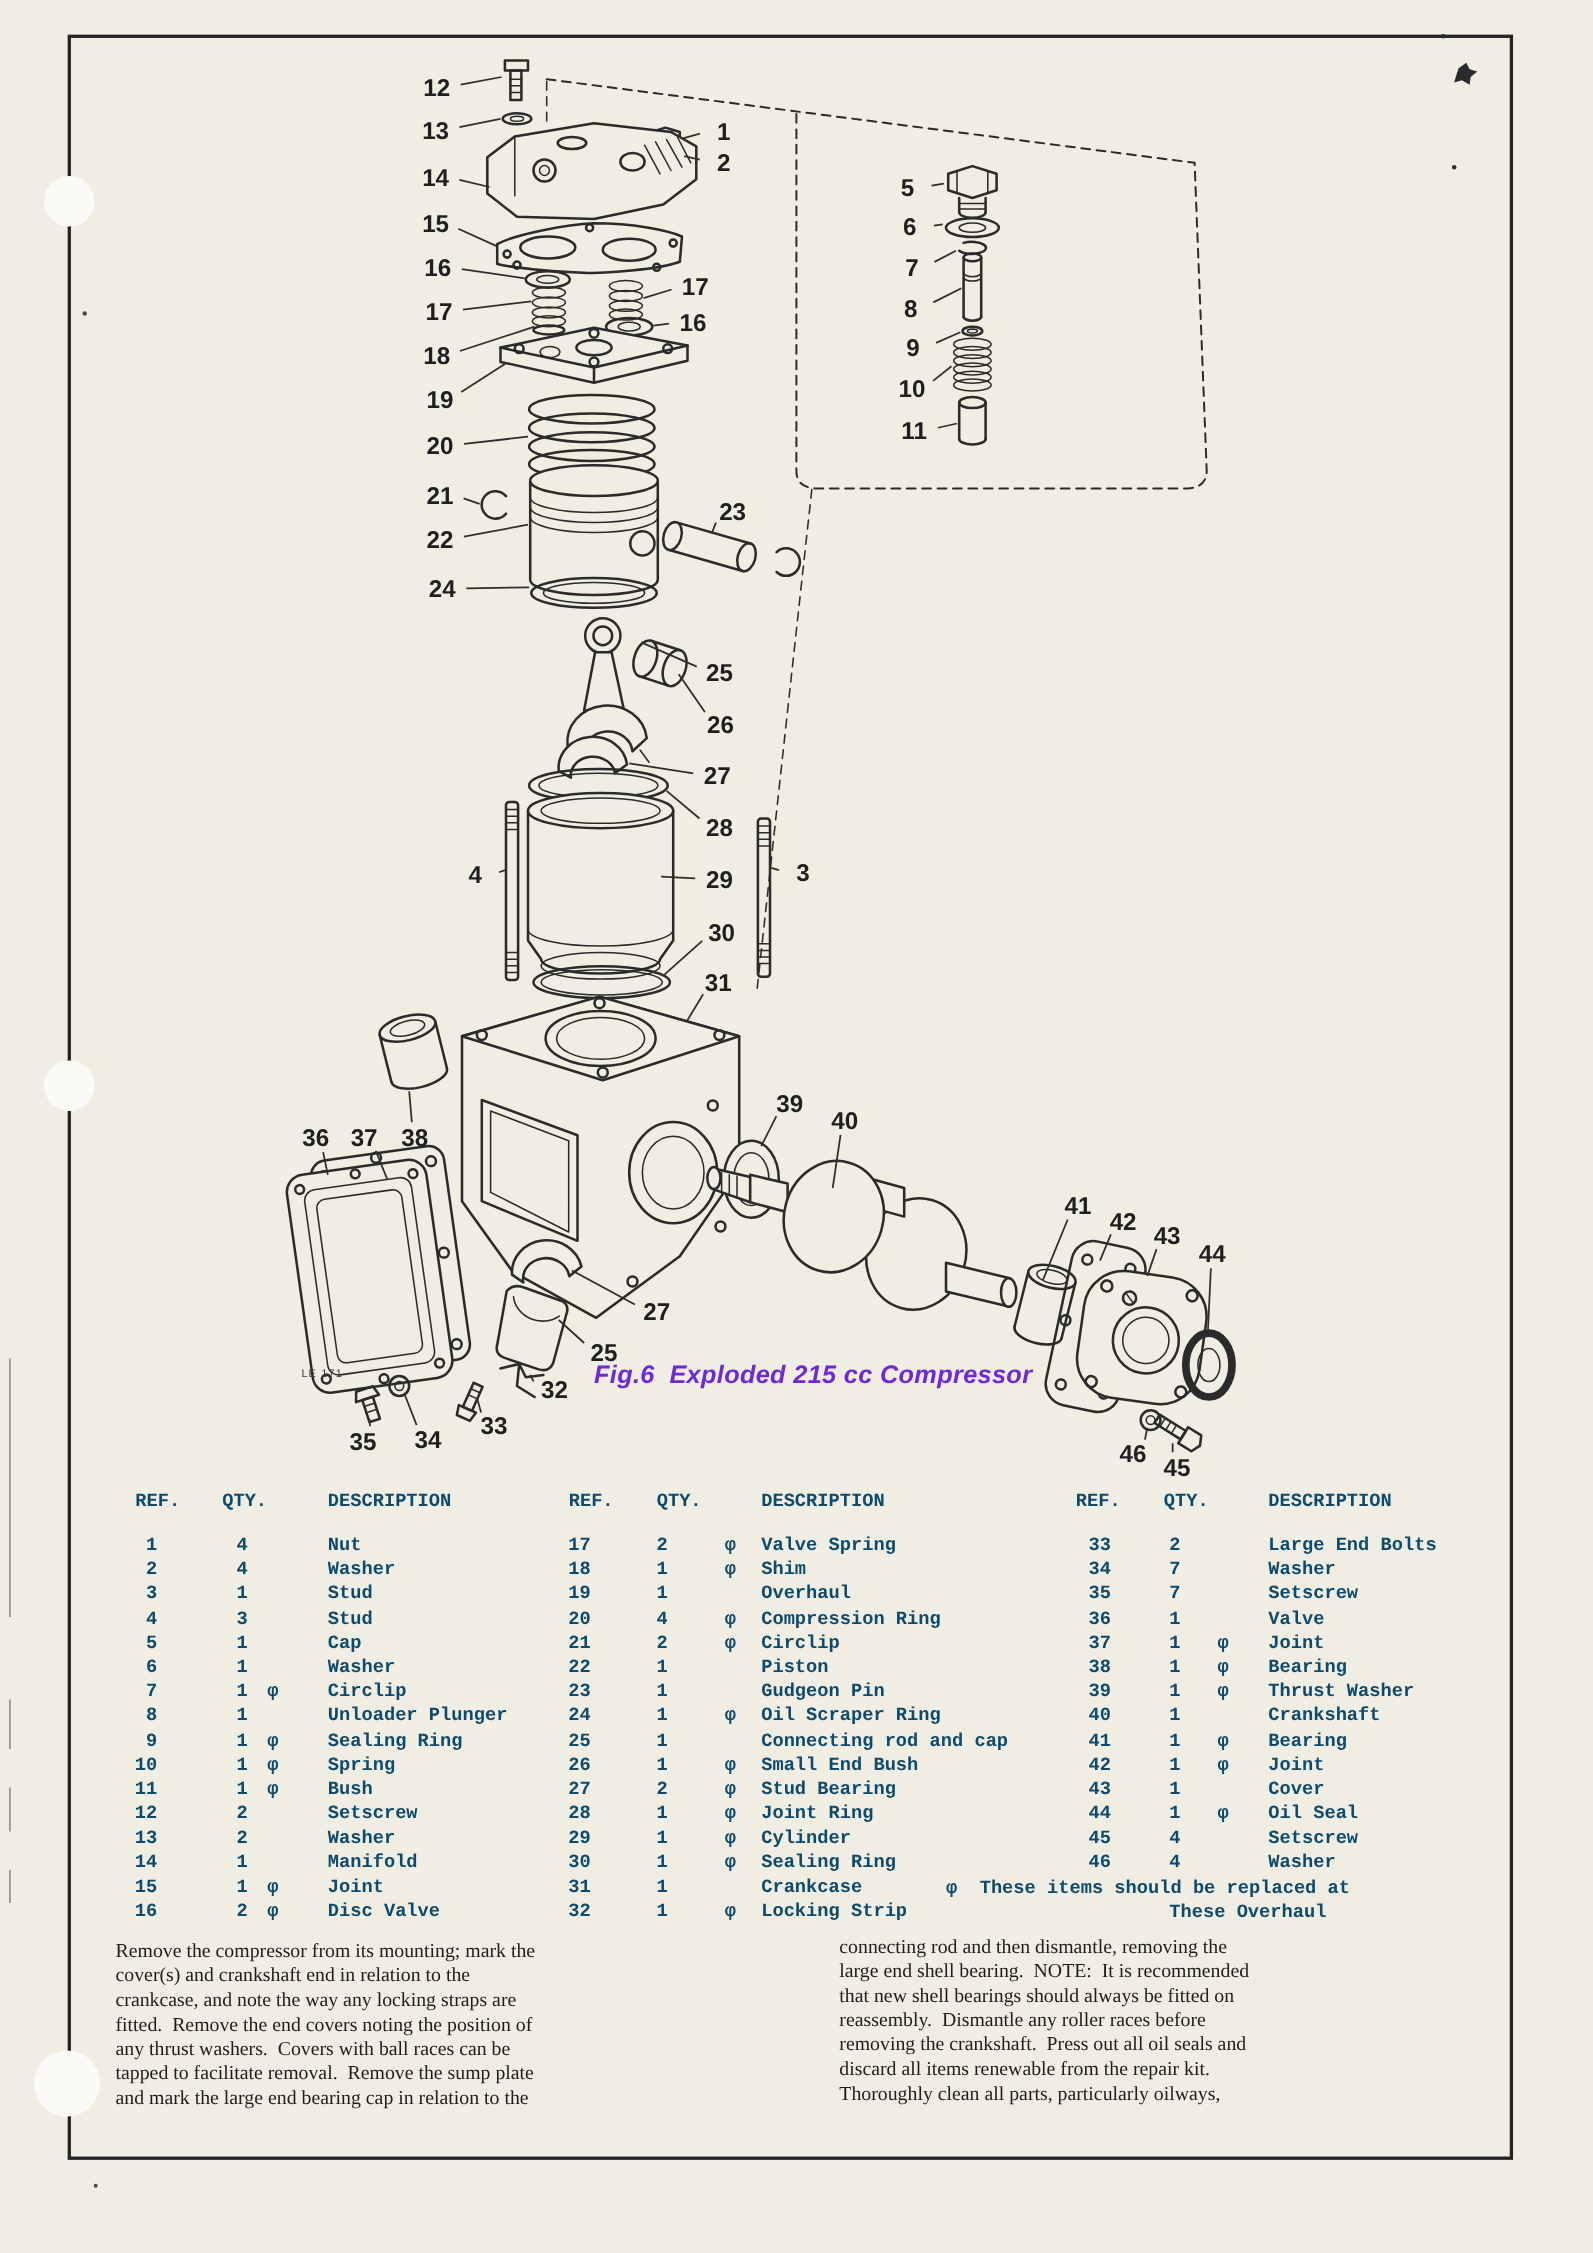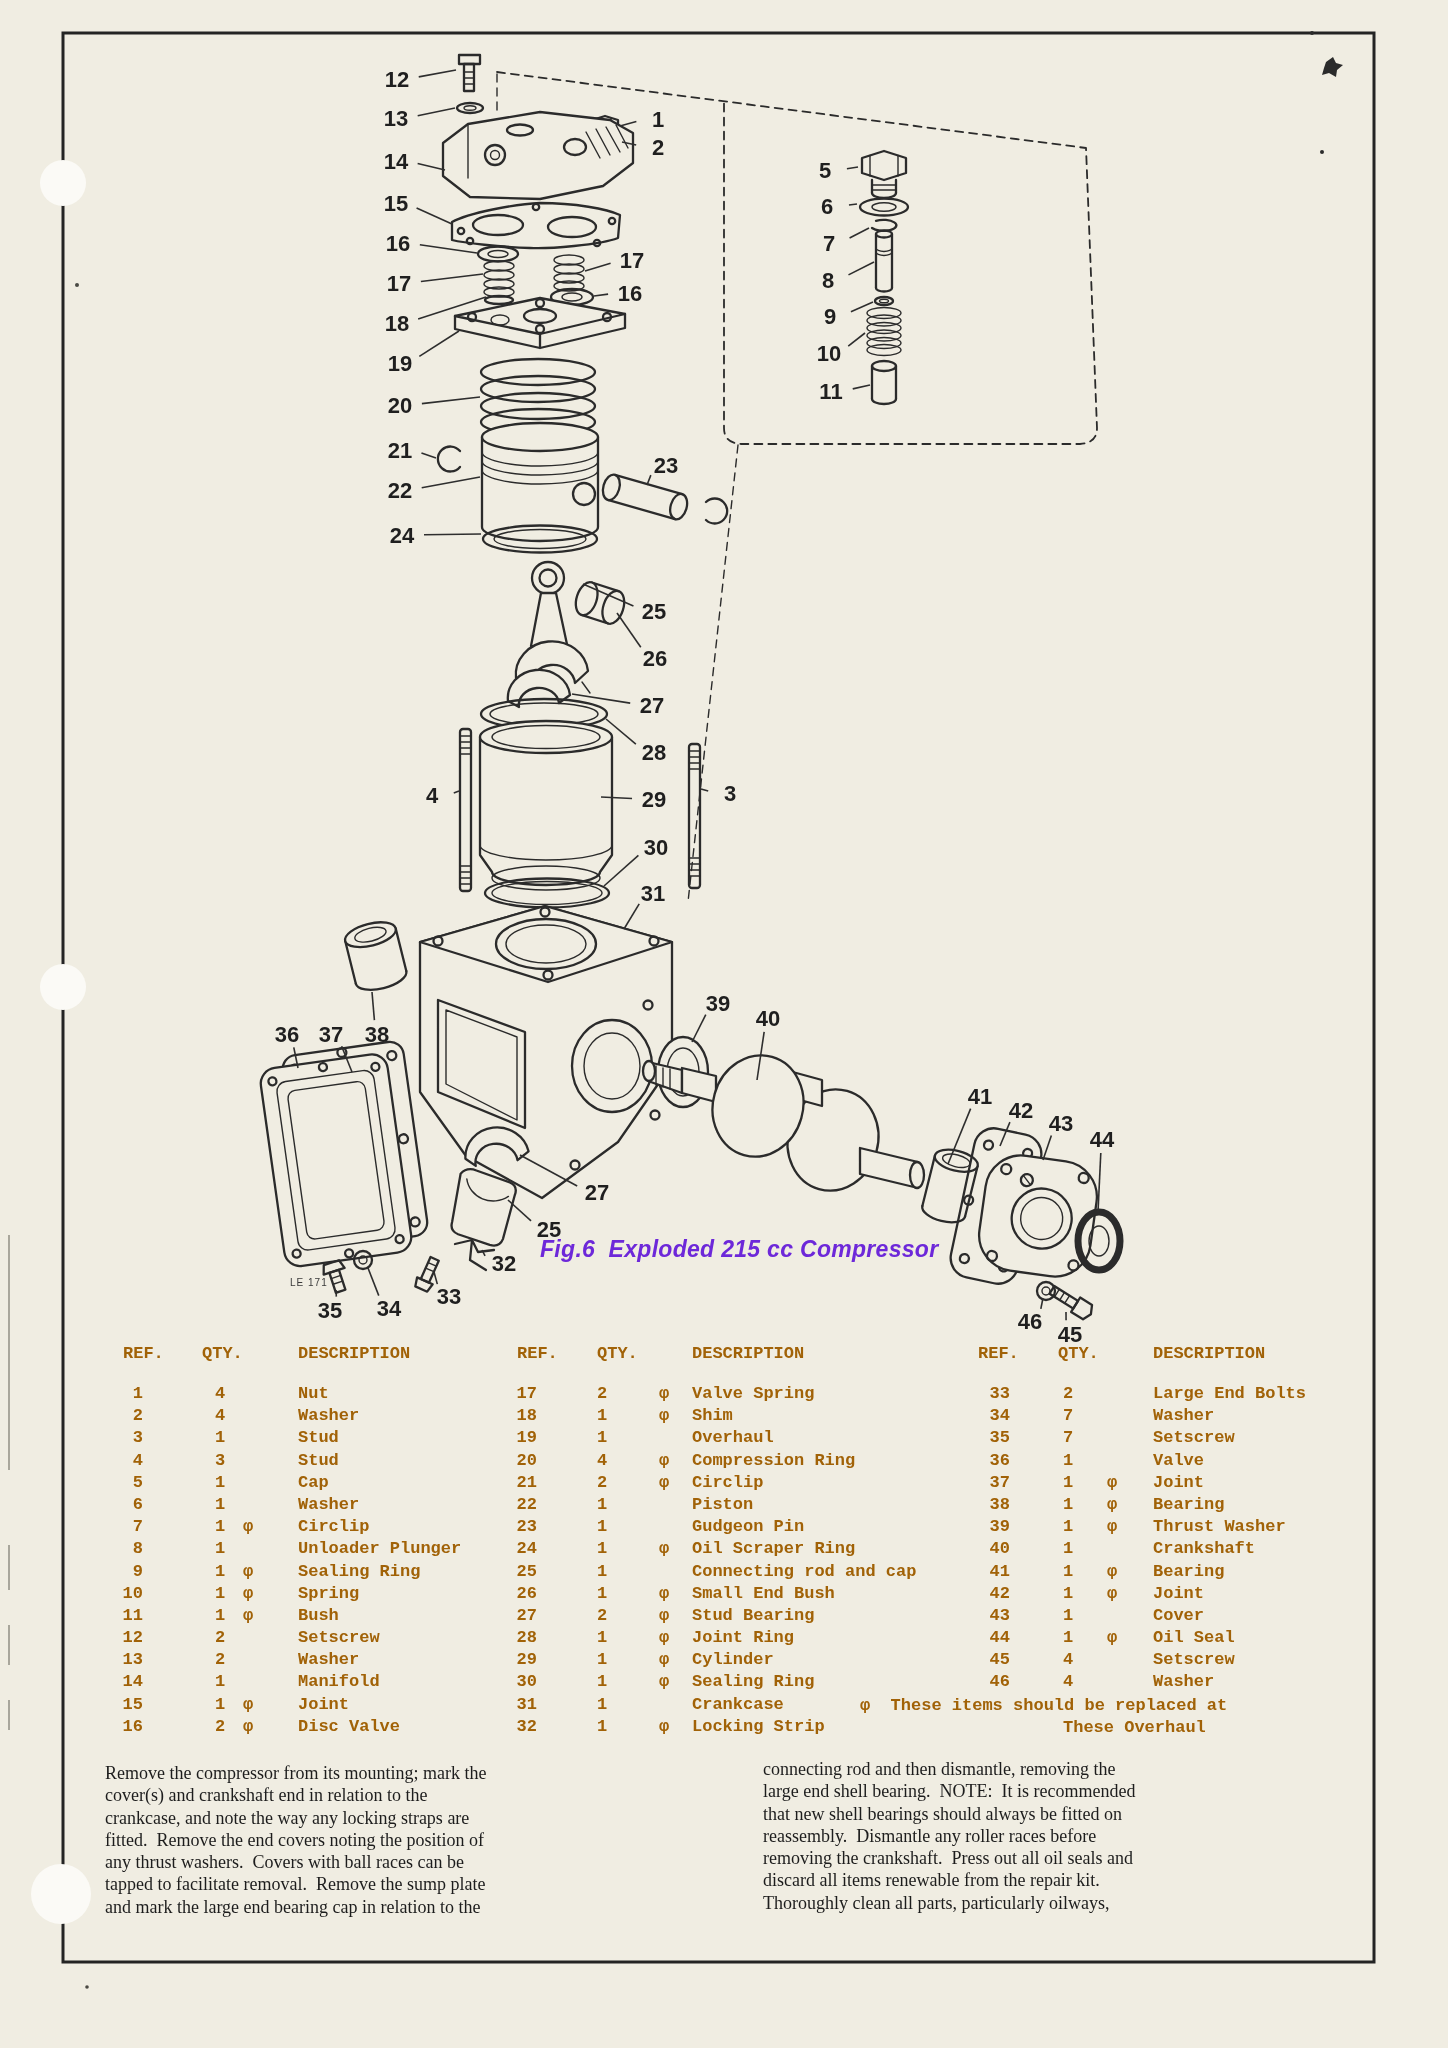--- a/index.html
+++ b/index.html
@@ -8,23 +8,23 @@
   svg.art{position:absolute;left:0;top:0;width:1448px;height:2048px;}
   .ink{stroke:#2b2b2b;fill:none;stroke-width:2.3px;stroke-linecap:round;stroke-linejoin:round;}
   .ink .thin{stroke-width:1.4px;}
   .fillp{fill:#f0ede2;}
   .dash{stroke-dasharray:8 6;stroke-width:1.8px;}
   text.callout{font:bold 22px "Liberation Sans",sans-serif;fill:#1f1f1f;text-anchor:middle;}
   line.leader{stroke:#2e2e2e;stroke-width:1.6px;}
   
   .abs{position:absolute;white-space:pre;}
   .caption{left:540px;top:1236px;font:bold italic 23px "Liberation Sans",sans-serif;color:#6d28d9;letter-spacing:.3px;}
-  .lecode{left:290px;top:1244px;font:10px "Liberation Sans",sans-serif;color:#3a3a3a;letter-spacing:1px;margin-top:33px;}
-  #table-layer{position:absolute;left:0;top:0;width:1448px;height:1616px;
-               font:bold 17px/22.2px "Liberation Mono",monospace;color:#a16207;}
+  .lecode{left:274px;top:1244px;font:10px "Liberation Sans",sans-serif;color:#3a3a3a;letter-spacing:1px;}
+  #table-layer{position:absolute;left:0;top:12px;width:1448px;height:1616px;
+               font:bold 17px/22.2px "Liberation Mono",monospace;color:#0c4a6e;}
   .thead{position:absolute;top:1343px;white-space:pre;}
   .tgroup{position:absolute;top:1383px;width:390px;}
   #g0{left:83px;} #g1{left:477px;} #g2{left:950px;}
   .trow{position:relative;height:22.2px;}
   .trow span{position:absolute;top:0;white-space:pre;}
   .c-ref{left:0;width:60px;text-align:right;}
   .c-qty{width:40px;text-align:center;}
   .c-flag{width:40px;text-align:center;}
   #g0 .c-qty{left:117px;} #g0 .c-flag{left:145px;} #g0 .c-desc{left:215px;text-align:right;}
   #g1 .c-qty{left:105px;} #g1 .c-flag{left:167px;} #g1 .c-desc{left:215px;}

